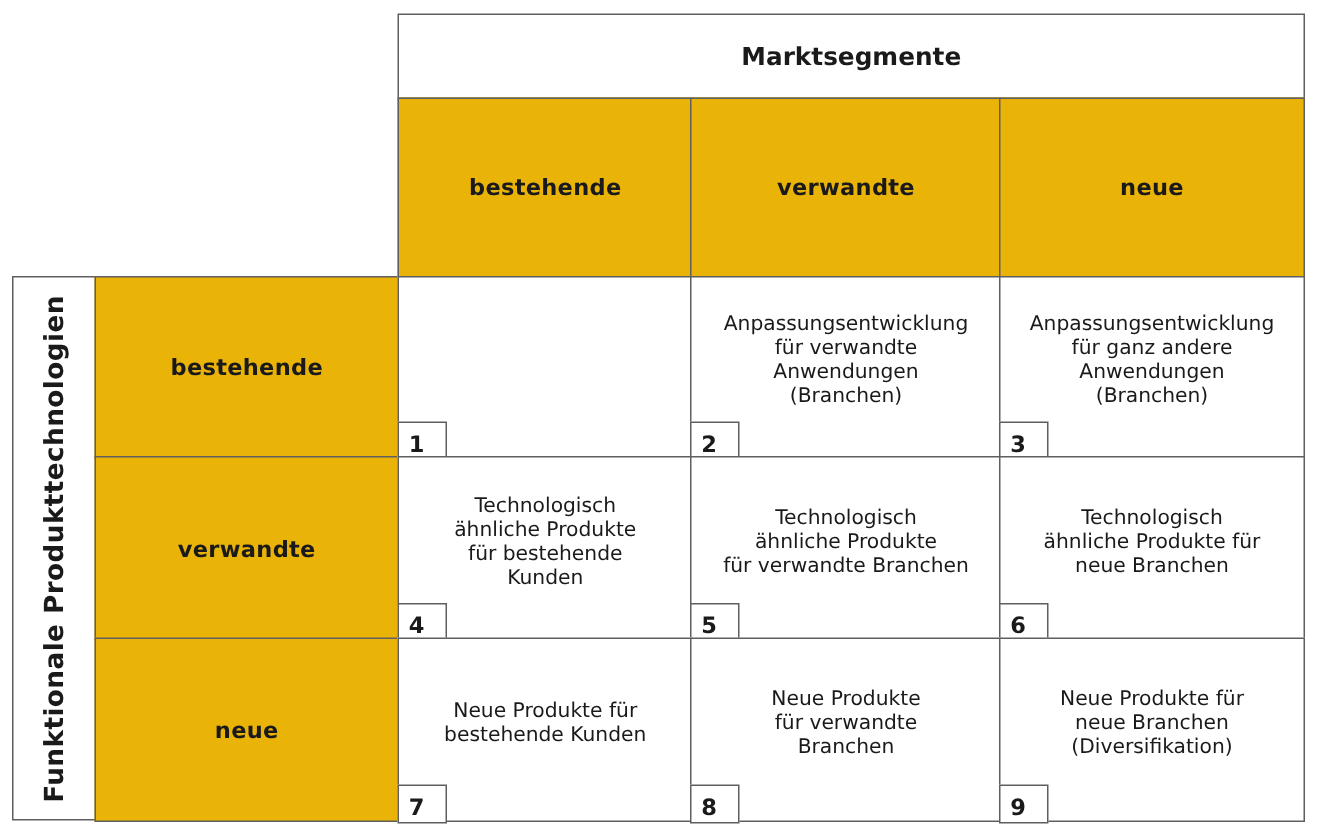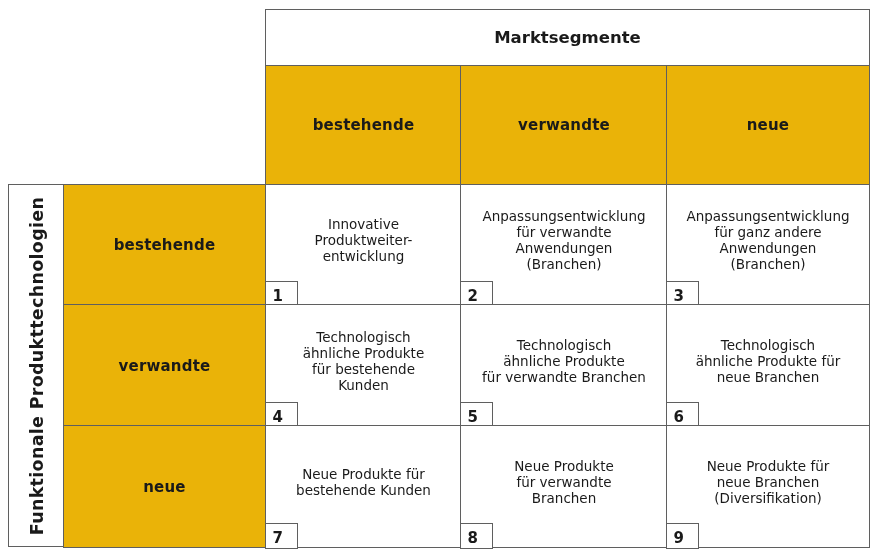--- a/index.html
+++ b/index.html
@@ -45,23 +45,20 @@
   <span>bestehende</span>
 </div>
 <div class="box grey center hdr" style="left:63px; top:304px; width:203px; height:123px;">
   <span>verwandte</span>
 </div>
 <div class="box grey center hdr" style="left:63px; top:425px; width:203px; height:123px;">
   <span>neue</span>
 </div>
 
 <div class="box white center" style="left:265px; top:184px; width:197px; height:122px;">
-  <div class="cell-text" style="white-space:pre-line;">Innovative
-Produktweiter-
-entwicklung</div>
   <div class="num">1</div>
 </div>
 <div class="box white center" style="left:460px; top:184px; width:208px; height:122px;">
   <div class="cell-text" style="white-space:pre-line;">Anpassungsentwicklung
 für verwandte
 Anwendungen
 (Branchen)</div>
   <div class="num">2</div>
 </div>
 <div class="box white center" style="left:666px; top:184px; width:204px; height:122px;">

